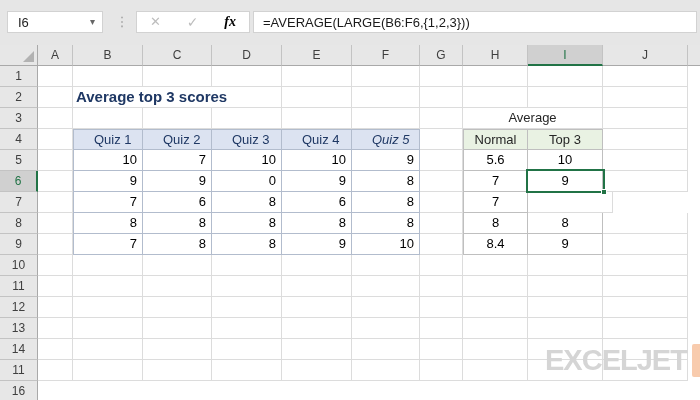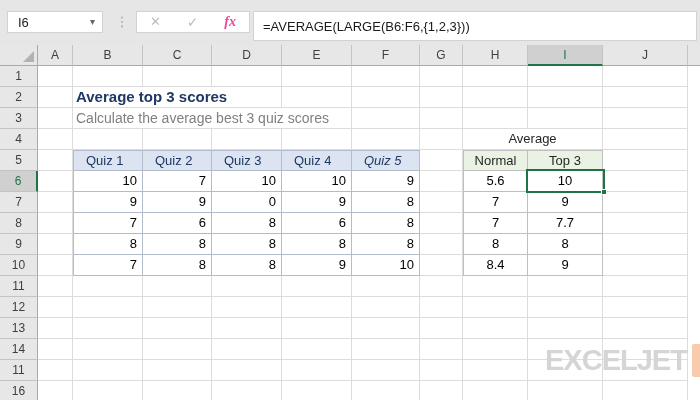--- a/index.html
+++ b/index.html
@@ -30,24 +30,24 @@
   .fx-box {
     position:absolute; left:136px; top:11px; width:114px; height:22px;
     background:#fff; border:1px solid #d2d2d2;
     display:flex; align-items:center; justify-content:space-around;
   }
   .fxb { font-size:13px; line-height:20px; }
   .fxb.cancel { color:#bdbdbd; font-size:13px; }
   .fxb.enter  { color:#bdbdbd; font-size:14px; }
   .fxb.fx {
     font-family:"Liberation Serif", serif; font-style:italic; font-weight:bold;
-    color:#ec4899; font-size:14px;
+    color:#000000; font-size:14px;
   }
   .formula-input {
-    position:absolute; left:253px; top:11px; right:3px; height:30px;
+    position:absolute; left:253px; top:11px; right:3px; height:22px;
     background:#fff; border:1px solid #d2d2d2;
     display:flex; align-items:center; padding-left:9px;
     font-size:13px; color:#1a1a1a; white-space:nowrap; overflow:hidden;
   }
   
   .col-headers { display:flex; width:700px; height:21px; background:#e7e7e7; }
   .corner {
     width:38px; height:21px; flex:none; background:#e7e7e7; position:relative;
     border-right:1px solid #a9a9a9; border-bottom:1px solid #a9a9a9;
   }
@@ -94,21 +94,21 @@
     font-weight:bold; font-size:15px; color:var(--title-color,#1f3864);
   }
   .subtitle-cell .cell-overflow {
     font-size:14px; color:var(--subtitle-color,#808080);
   }
   .avg-label-cell .cell-overflow {
     width:139px; text-align:center; padding:0; font-size:13px; color:#262626;
   }
   .qhead {
     background:var(--quiz-header-fill,#dce3f1); color:#1f3864;
-    padding-left:12px;
+    padding-left:20px;
     border:1px solid #b2bccd; border-left:none; border-top-width:1px;
   }
   .qcell {
     text-align:right; padding-right:5px;
     border-right:1px solid #b2bccd; border-bottom:1px solid #b2bccd;
   }
   .qhead.bl, .qcell.bl { border-left:1px solid #b2bccd; }
   .ahead {
     background:var(--avg-header-fill,#e9f2e3); text-align:center; color:#262626;
     border:1px solid #bfbfbf; border-left:none;
@@ -218,32 +218,20 @@
           <div class="cell" style="width: 70px;"></div>
           <div class="cell" style="width: 70px;"></div>
           <div class="cell" style="width: 68px;"></div>
           <div class="cell" style="width: 43px;"></div>
           <div class="cell" style="width: 65px;"></div>
           <div class="cell" style="width: 75px;"></div>
           <div class="cell" style="width: 85px;"></div>
         </div>
         <div class="grid-row">
           <div class="cell" style="width: 35px;"></div>
-          <div class="cell subtitle-cell" style="width: 70px;"><span class="cell-overflow">Calculate the average best 3 quiz scores</span></div>
-          <div class="cell" style="width: 69px;"></div>
-          <div class="cell" style="width: 70px;"></div>
-          <div class="cell" style="width: 70px;"></div>
-          <div class="cell" style="width: 68px;"></div>
-          <div class="cell" style="width: 43px;"></div>
-          <div class="cell" style="width: 65px;"></div>
-          <div class="cell" style="width: 75px;"></div>
-          <div class="cell" style="width: 85px;"></div>
-        </div>
-        <div class="grid-row">
-          <div class="cell" style="width: 35px;"></div>
           <div class="cell" style="width: 70px;"></div>
           <div class="cell" style="width: 69px;"></div>
           <div class="cell" style="width: 70px;"></div>
           <div class="cell" style="width: 70px;"></div>
           <div class="cell" style="width: 68px;"></div>
           <div class="cell" style="width: 43px;"></div>
           <div class="cell avg-label-cell" style="width: 65px;"><span class="cell-overflow">Average</span></div>
           <div class="cell" style="width: 75px;"></div>
           <div class="cell" style="width: 85px;"></div>
         </div>
@@ -285,21 +273,20 @@
         </div>
         <div class="grid-row">
           <div class="cell" style="width: 35px;"></div>
           <div class="cell qcell bl" style="width: 70px;">7</div>
           <div class="cell qcell" style="width: 69px;">6</div>
           <div class="cell qcell" style="width: 70px;">8</div>
           <div class="cell qcell" style="width: 70px;">6</div>
           <div class="cell qcell" style="width: 68px;">8</div>
           <div class="cell" style="width: 43px;"></div>
           <div class="cell acell bl" style="width: 65px;">7</div>
-          <div class="cell acell" style="width: 75px;">7.7</div>
           <div class="cell" style="width: 85px;"></div>
         </div>
         <div class="grid-row">
           <div class="cell" style="width: 35px;"></div>
           <div class="cell qcell bl" style="width: 70px;">8</div>
           <div class="cell qcell" style="width: 69px;">8</div>
           <div class="cell qcell" style="width: 70px;">8</div>
           <div class="cell qcell" style="width: 70px;">8</div>
           <div class="cell qcell" style="width: 68px;">8</div>
           <div class="cell" style="width: 43px;"></div>

